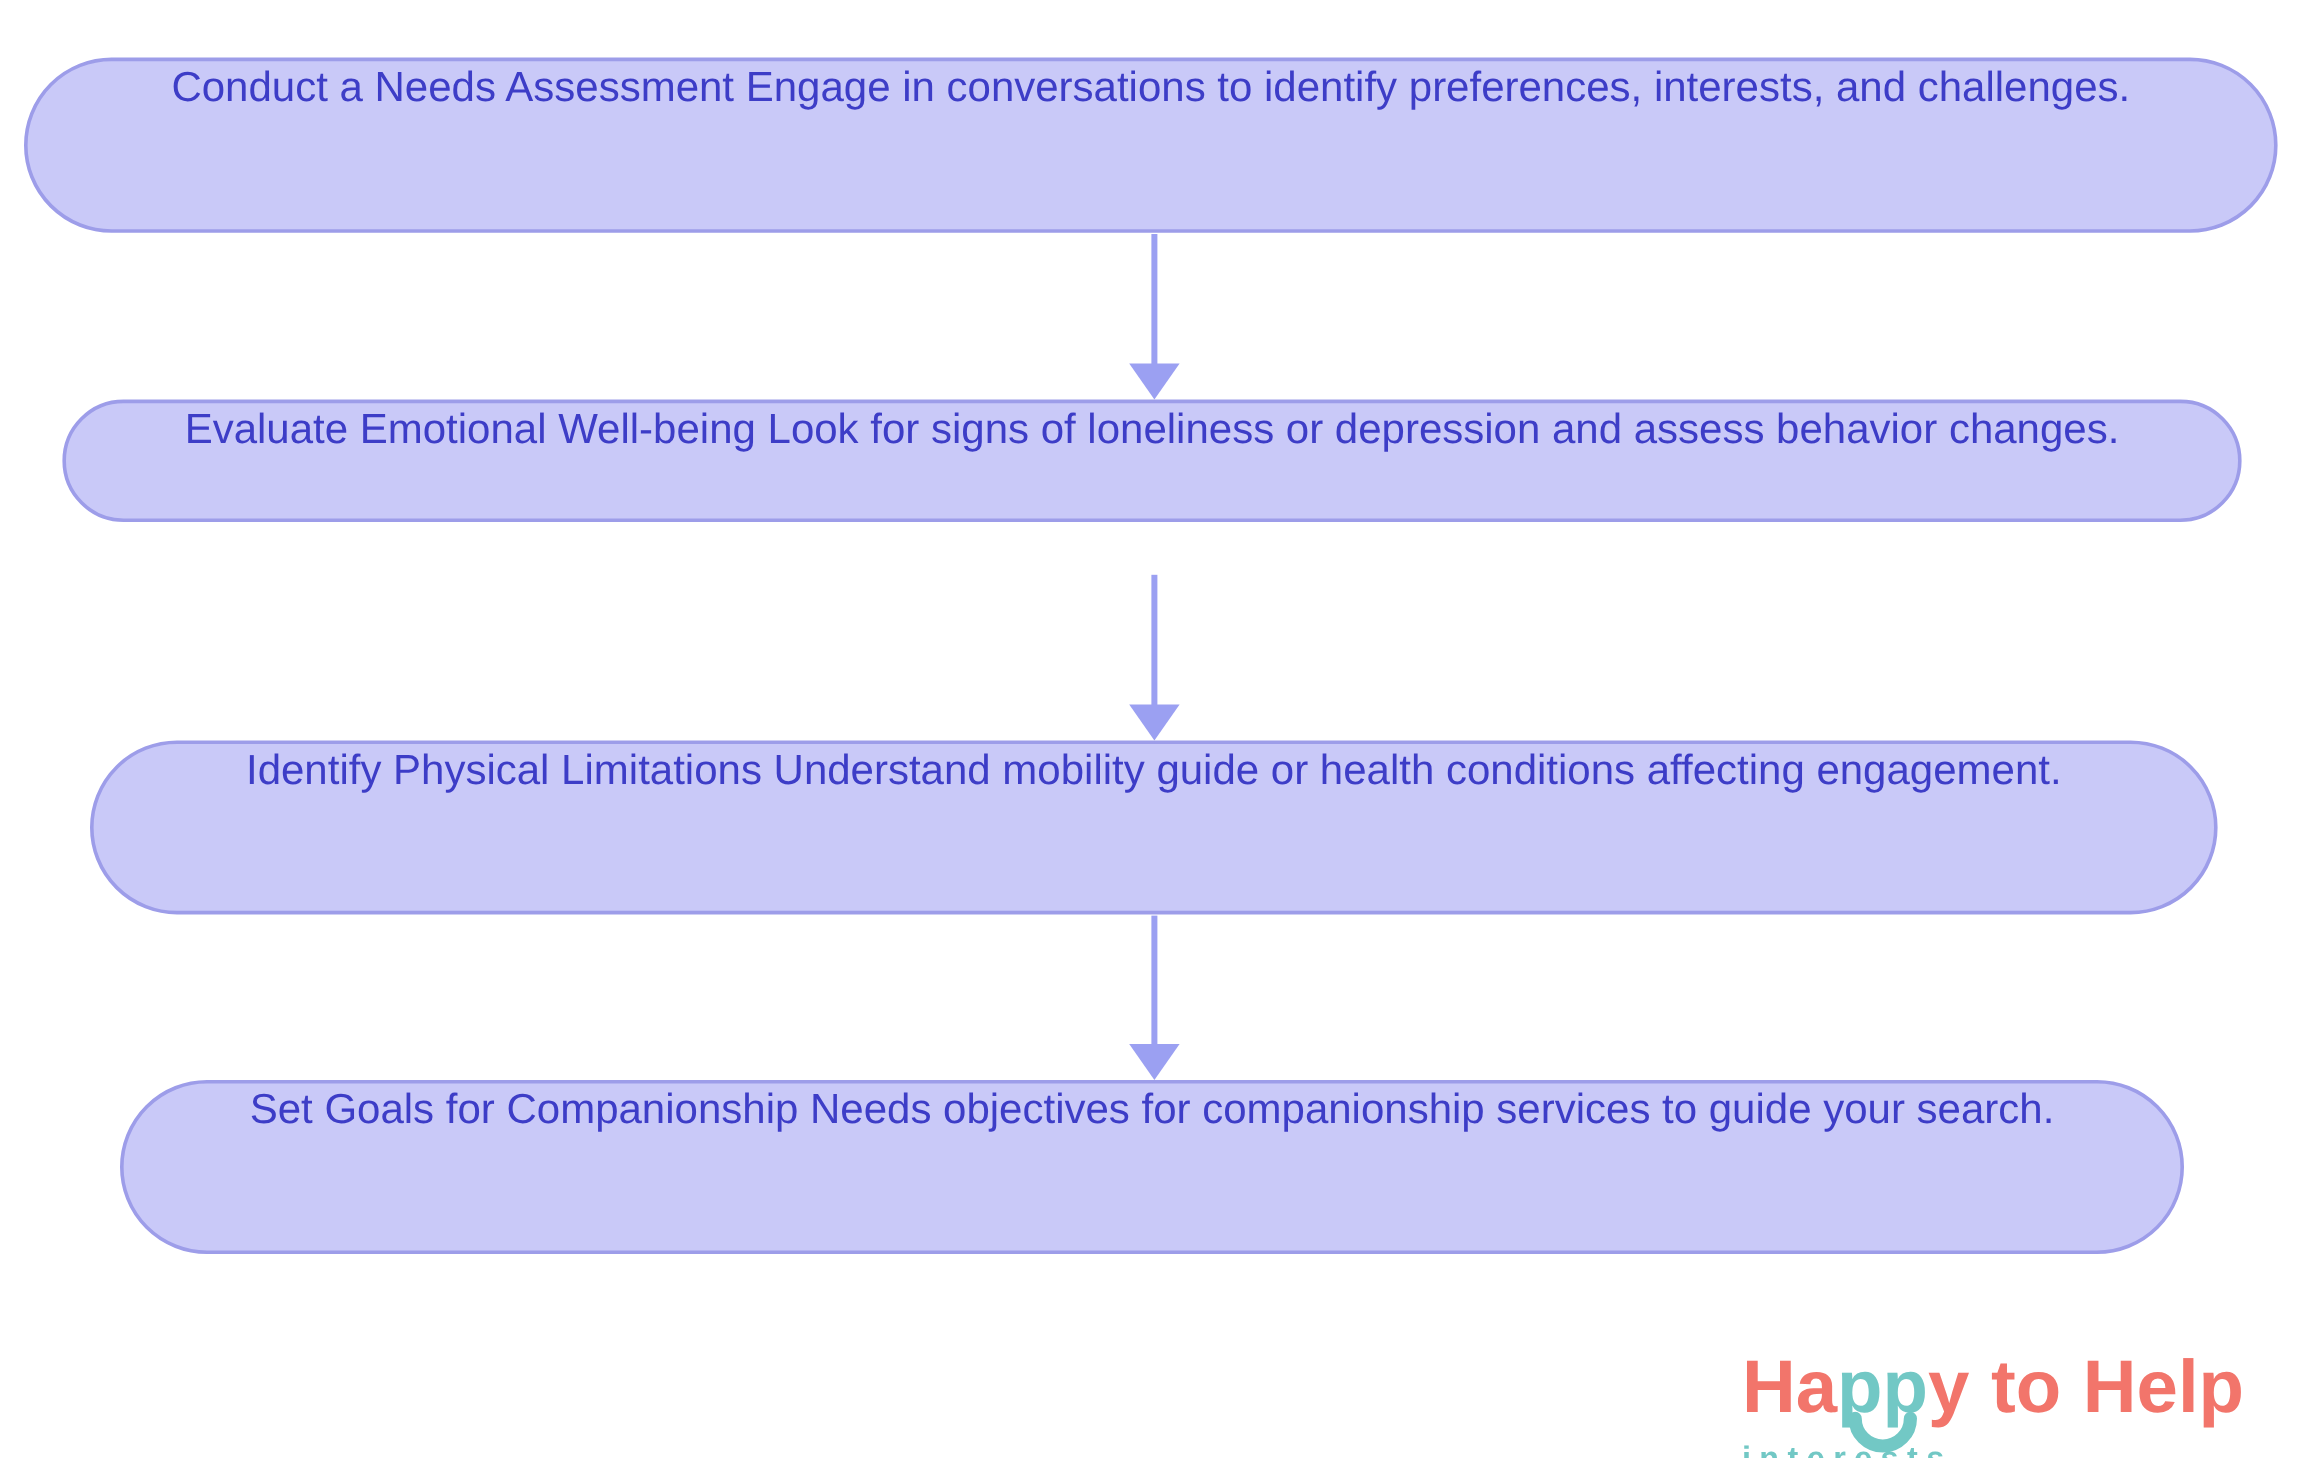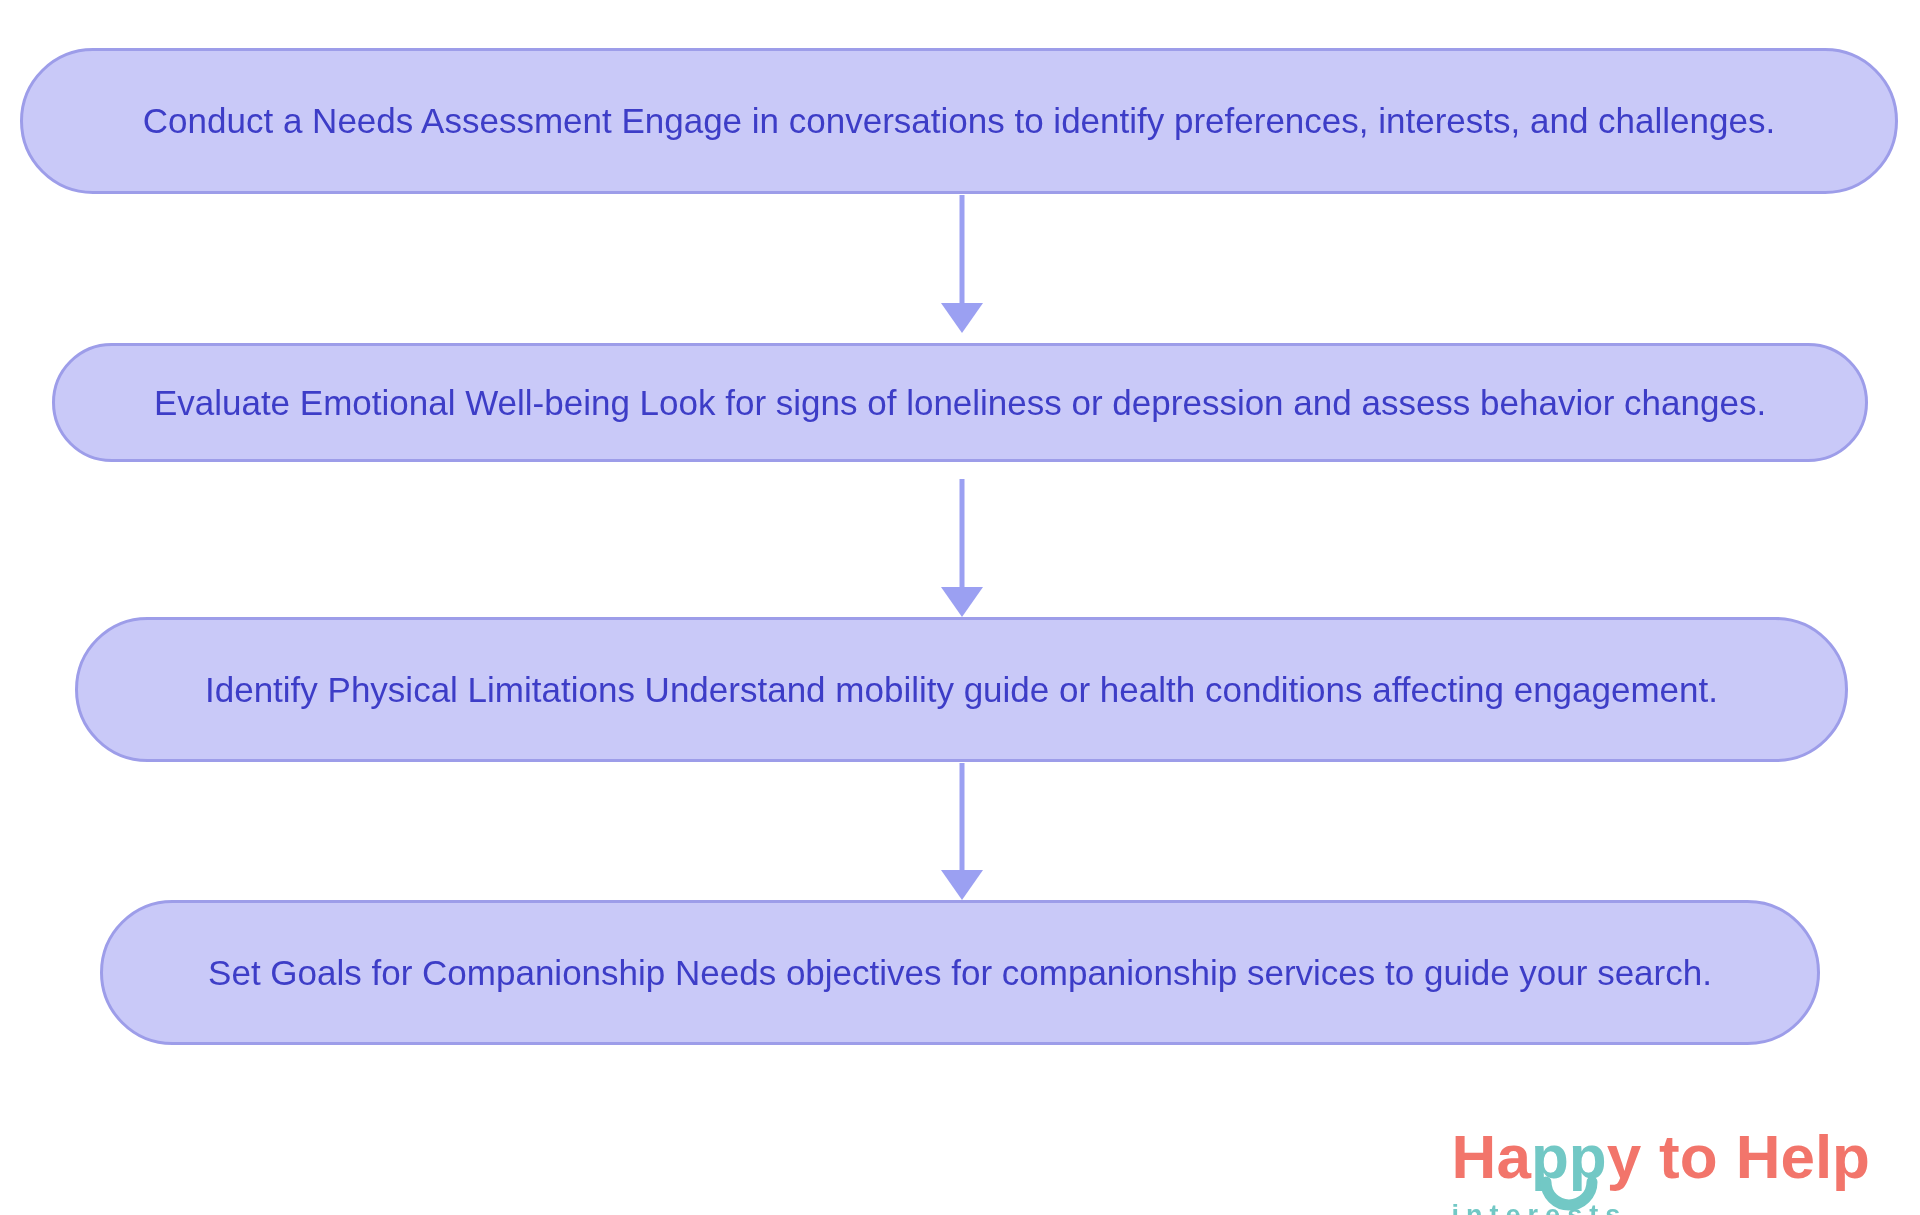--- a/index.html
+++ b/index.html
@@ -17,33 +17,32 @@
   }
 
   
   .node {
     position: absolute;
     box-sizing: border-box;
     background: var(--node-fill, #c9c9f8);
     border: 3px solid var(--node-border, #9d9de9);
     border-radius: 76px;
     display: flex;
-    align-items: center;
     justify-content: center;
     text-align: center;
   }
   .node-label {
     color: var(--node-text, #3d3dc7);
     font-size: 35px;
     line-height: 1.25;
     padding: 0 40px;
     white-space: nowrap;
   }
   .node1 { left: 20px;  top: 48px;  width: 1878px; height: 146px; }
-  .node2 { left: 52px;  top: 343px; width: 1816px; height: 119px; }
+  .node2 { left: 52px;  top: 333px; width: 1816px; height: 102px; }
   .node3 { left: 75px;  top: 617px; width: 1773px; height: 145px; }
   .node4 { left: 100px; top: 900px; width: 1720px; height: 145px; }
 
   
   .arrow { position: absolute; width: 42px; }
   .arrow1 { left: 941px; top: 195px; height: 138px; }
   .arrow2 { left: 941px; top: 479px; height: 138px; }
   .arrow3 { left: 941px; top: 763px; height: 137px; }
   .arrow-line {
     position: absolute;

